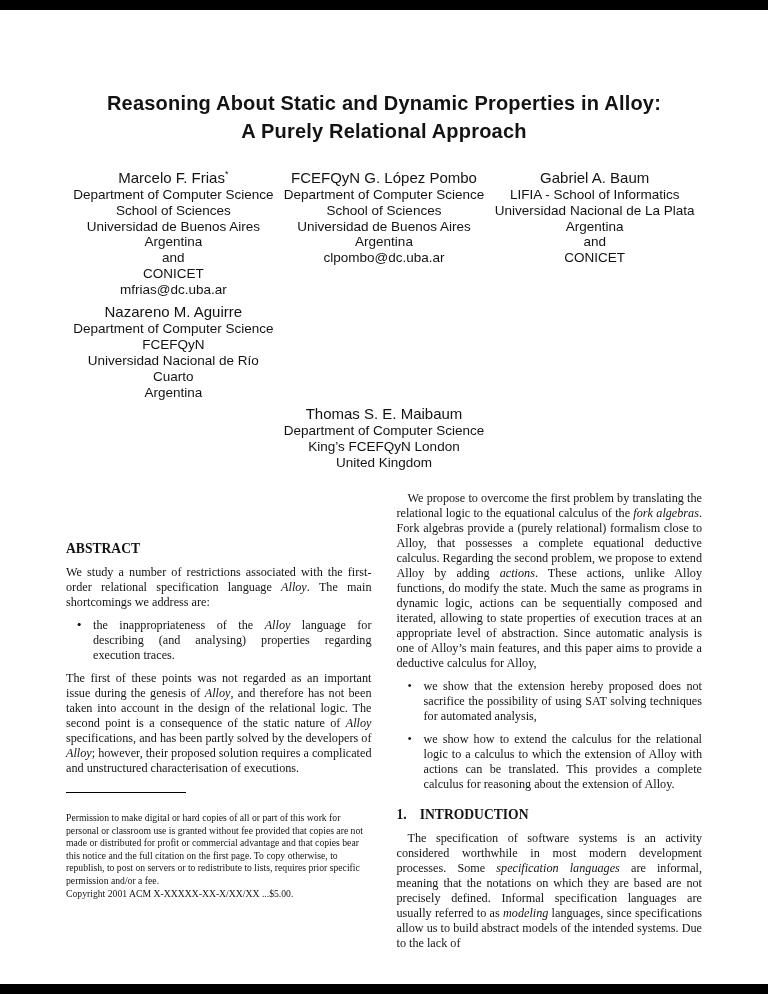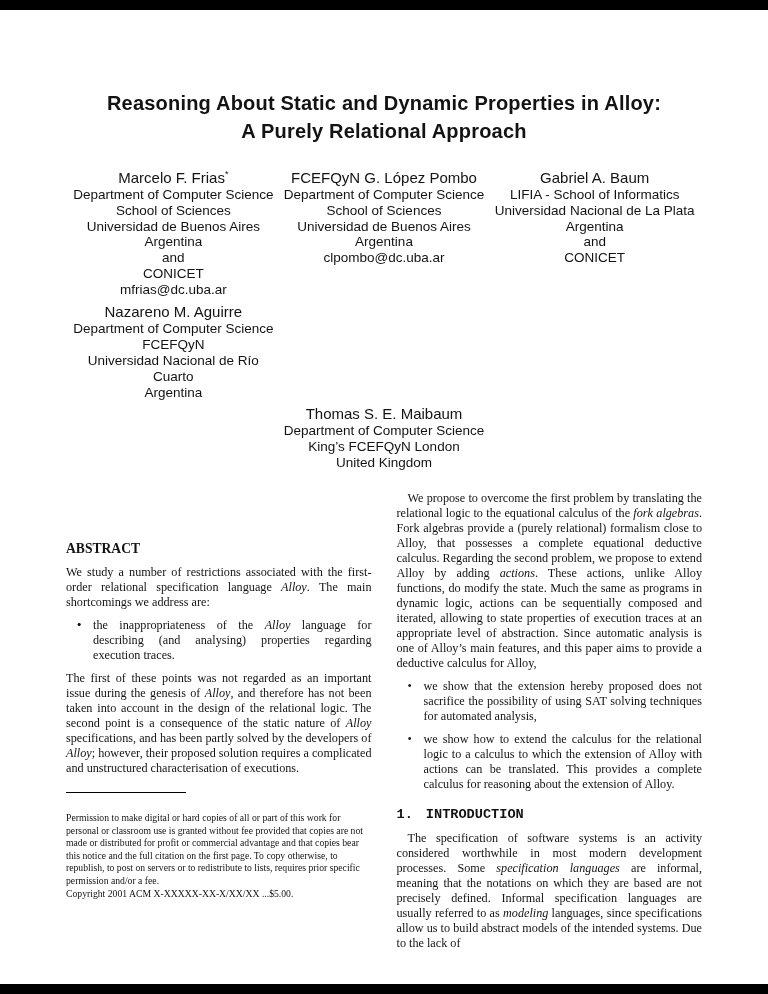--- a/index.html
+++ b/index.html
@@ -50,21 +50,21 @@
   .columns { display:flex; gap:25px; margin-top:20px;align-items:center; }
   .col {
     flex:1 1 0;
     min-width:0;
     font-size:12.2px;
     line-height:1.23;
     text-align:justify;
   }
 
   h2.sec { font-size:13.6px; font-weight:bold; margin:0 0 7px; text-align:left; }
-  h2.sec.intro-heading { margin-top:15px;font-family:Liberation Mono, monospace; }
+  h2.sec.intro-heading { margin-top:15px; }
   .sec-num { margin-right:13px; }
 
   .para { margin:0; }
   .indent { text-indent:11px; }
 
   .bullets { list-style:none; margin:8px 0; }
   .bullets li { position:relative; padding-left:27px; margin:8px 0; }
   .bullets .bullet { position:absolute; left:11px; }
 
   .footnote-rule { width:120px; border-top:1px solid #000; margin:16px 0 3px; }

